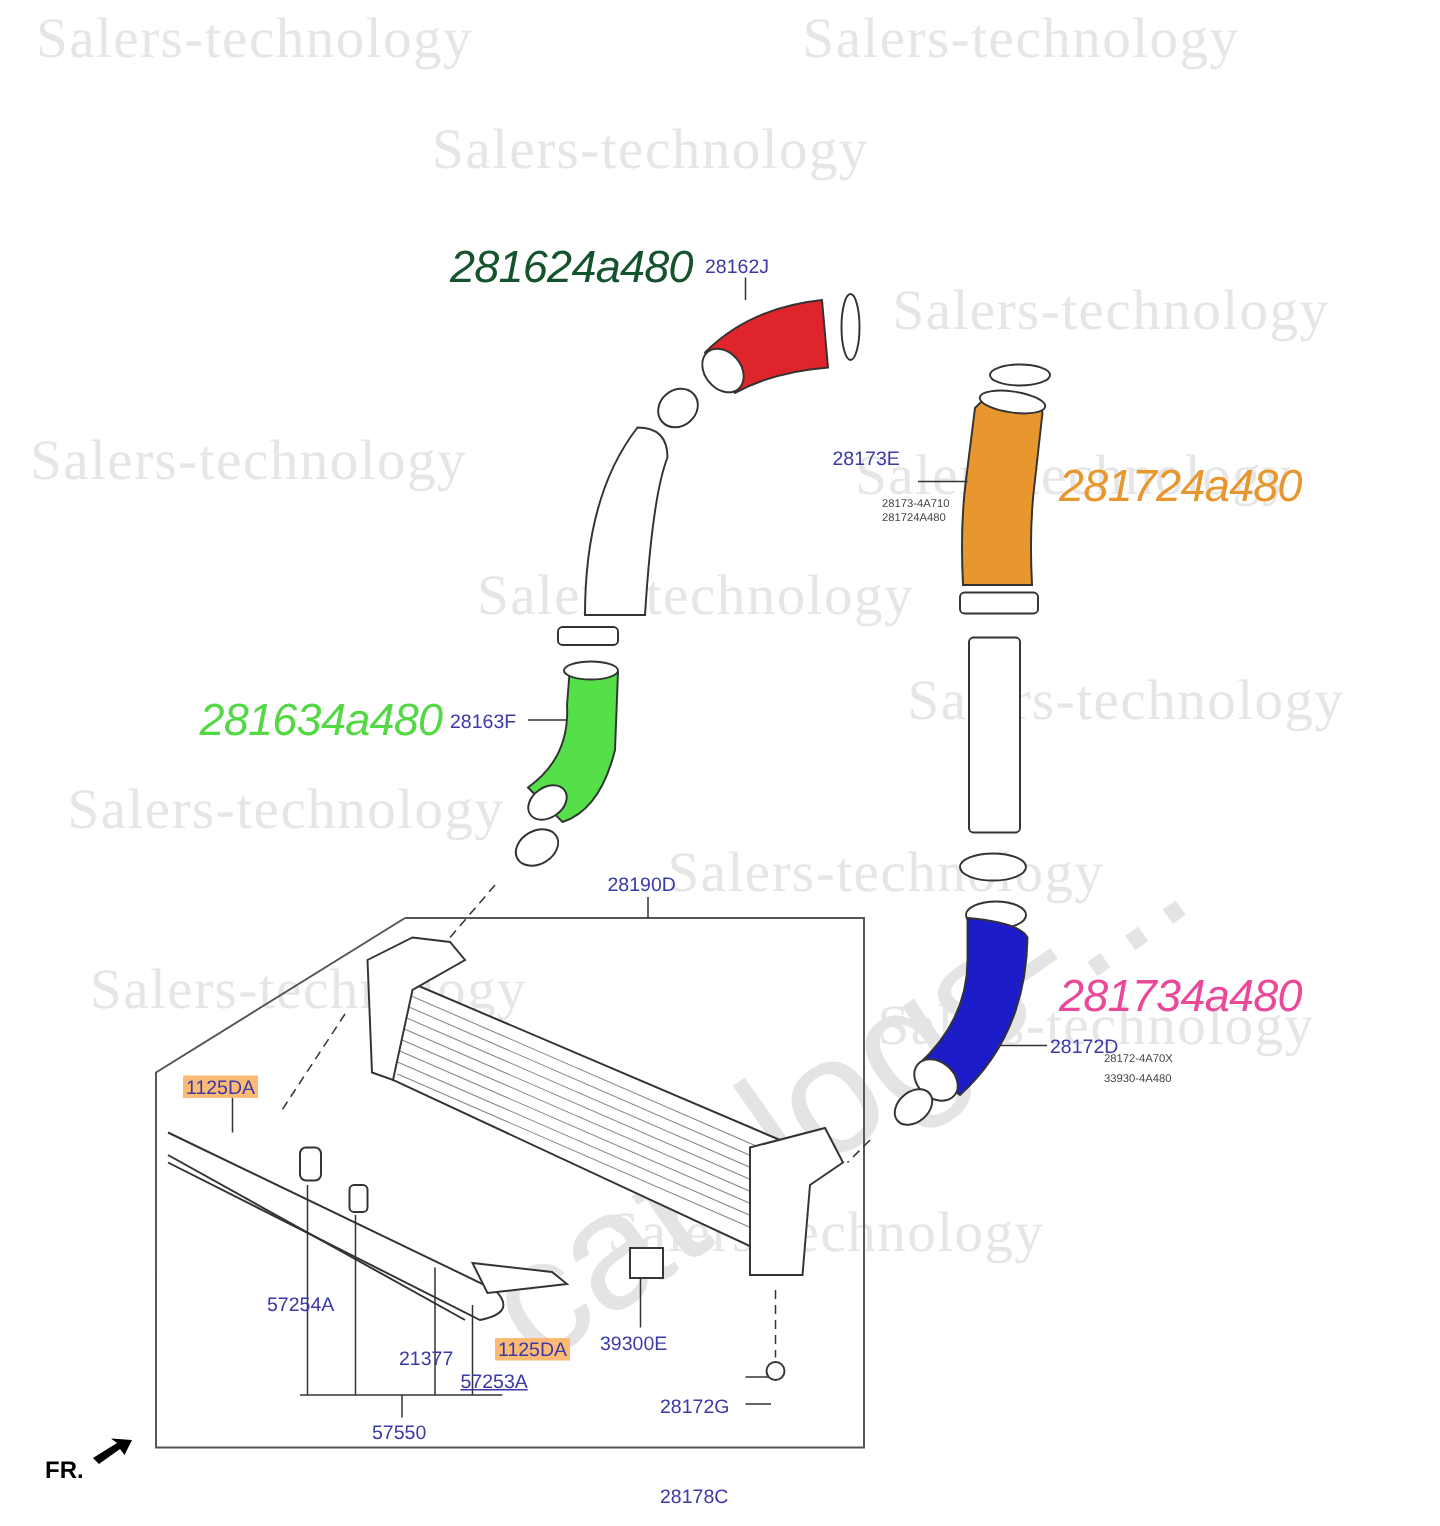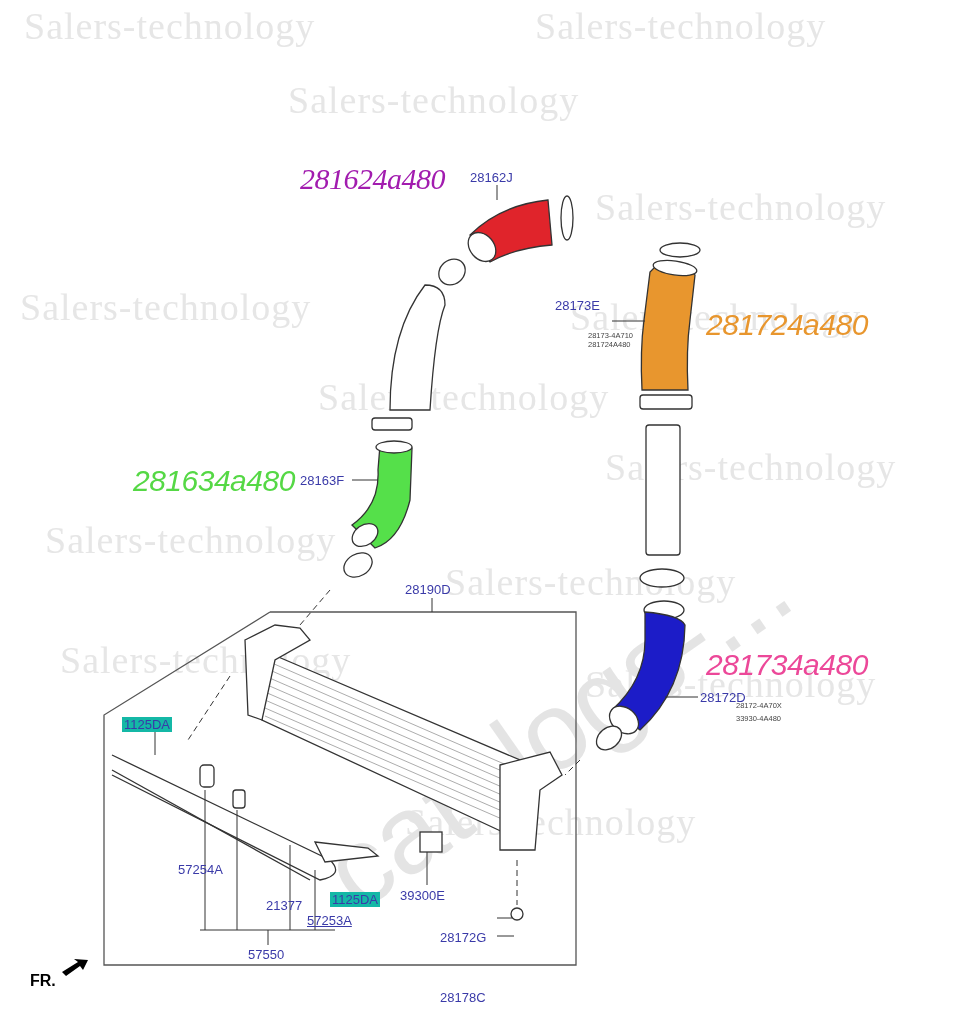--- a/index.html
+++ b/index.html
@@ -2,21 +2,21 @@
 <html><head>
 <meta charset="utf-8">
 <style>
   html, body { margin:0; padding:0; background:#ffffff; }
   body { width:960px; height:1017px; position:relative; overflow:hidden; font-family:"Liberation Sans", sans-serif; }
   .wm { position:absolute; font-family:"Liberation Serif", serif; color:#e6e6e6; font-size:38px; white-space:nowrap; letter-spacing:1px; }
   .wm-big { position:absolute; font-family:"Liberation Sans", sans-serif; color:#e4e4e4; font-size:110px; transform:rotate(-35deg); transform-origin:left top; white-space:nowrap; }
   .pn { position:absolute; color:#3a3aa8; font-size:13px; white-space:nowrap; }
   .pn-sm { position:absolute; color:#444; font-size:7.5px; line-height:9px; white-space:nowrap;margin-left:36px; }
   .big { position:absolute; font-style:italic; font-size:30px; white-space:nowrap; letter-spacing:-0.5px; }
-  .hl { background:#14b8a6; padding:0 2px; }
+  .hl { background:#fdba74; padding:0 2px; }
   svg { position:absolute; left:0; top:0; }
   .fr { position:absolute; left:30px; top:972px; font-weight:bold; font-size:16px; color:#000;text-align:center; }
 </style>
 </head>
 <body>
 
 <div class="wm" style="left:24px;top:4px;">Salers-technology</div>
 <div class="wm" style="left:535px;top:4px;">Salers-technology</div>
 <div class="wm" style="left:288px;top:78px;">Salers-technology</div>
 <div class="wm" style="left:595px;top:185px;">Salers-technology</div>
@@ -109,21 +109,21 @@
       <line x1="230" y1="676" x2="188" y2="740"></line>
       <line x1="580" y1="760" x2="565" y2="775"></line>
       <line x1="517" y1="860" x2="517" y2="905"></line>
       <line x1="330" y1="590" x2="300" y2="625"></line>
     </g>
   </g>
 
   <polygon points="62,972 78,962 74,959 88,960 83,970 80,966 66,976" fill="#000"></polygon>
 </svg>
 
-<div class="big" style="left:300px;top:162px;color:#a21caf;font-family:Liberation Serif, serif;">281624a480</div>
+<div class="big" style="left:300px;top:162px;color:#14532d;">281624a480</div>
 <div class="big" style="left:706px;top:308px;color:#e8962e;">281724a480</div>
 <div class="big" style="left:133px;top:464px;color:#55d845;text-align:center;">281634a480</div>
 <div class="big" style="left:706px;top:648px;color:#ec4899;">281734a480</div>
 
 <div class="pn" style="left:470px;top:170px;">28162J</div>
 <div class="pn" style="left:555px;top:298px;">28173E</div>
 <div class="pn-sm" style="left:552px;top:331px;">28173-4A710</div>
 <div class="pn-sm" style="left:552px;top:340px;">281724A480</div>
 <div class="pn" style="left:300px;top:473px;text-align:center;">28163F</div>
 <div class="pn" style="left:405px;top:582px;">28190D</div>

